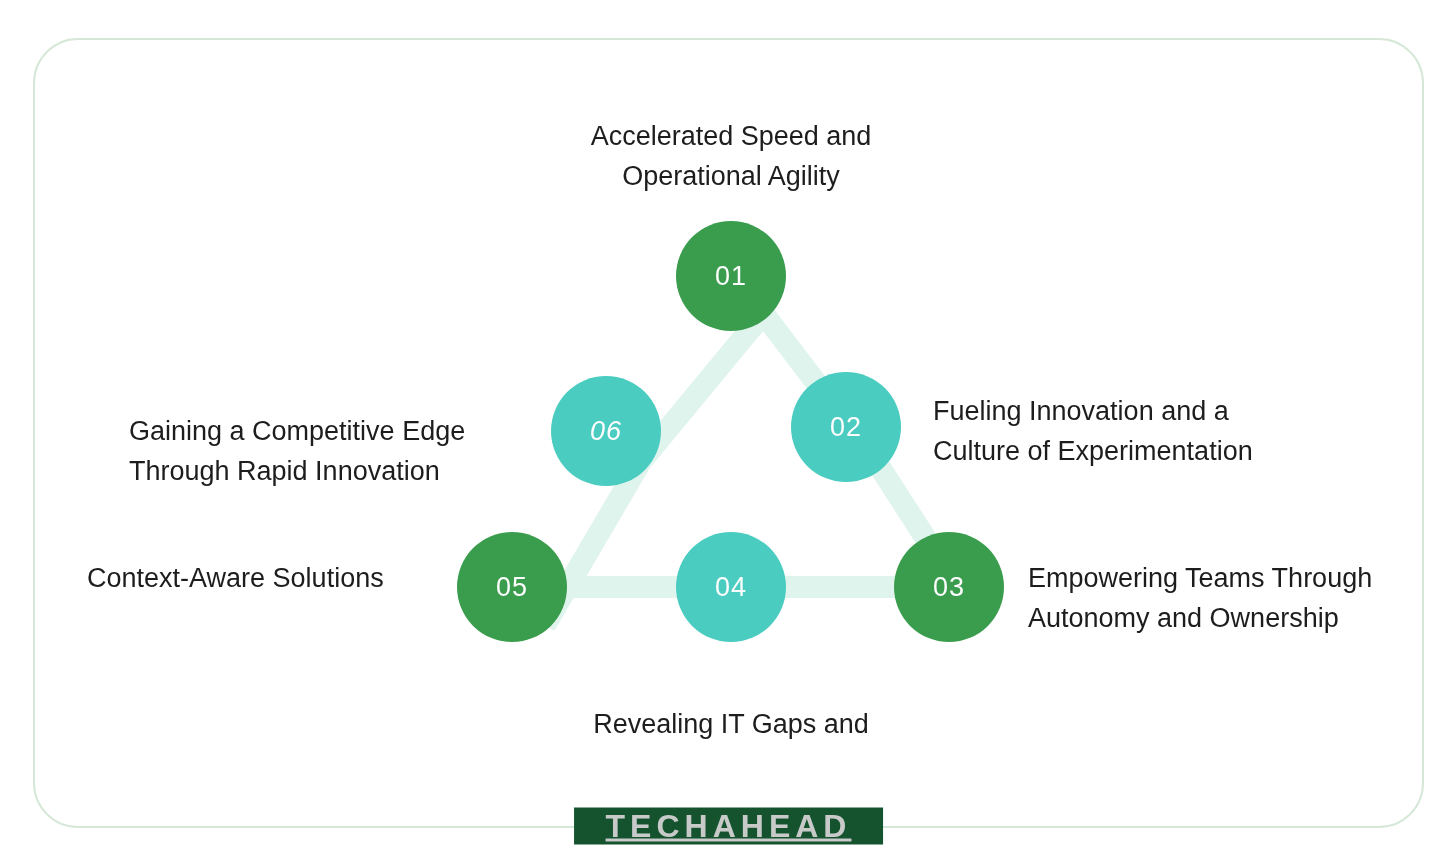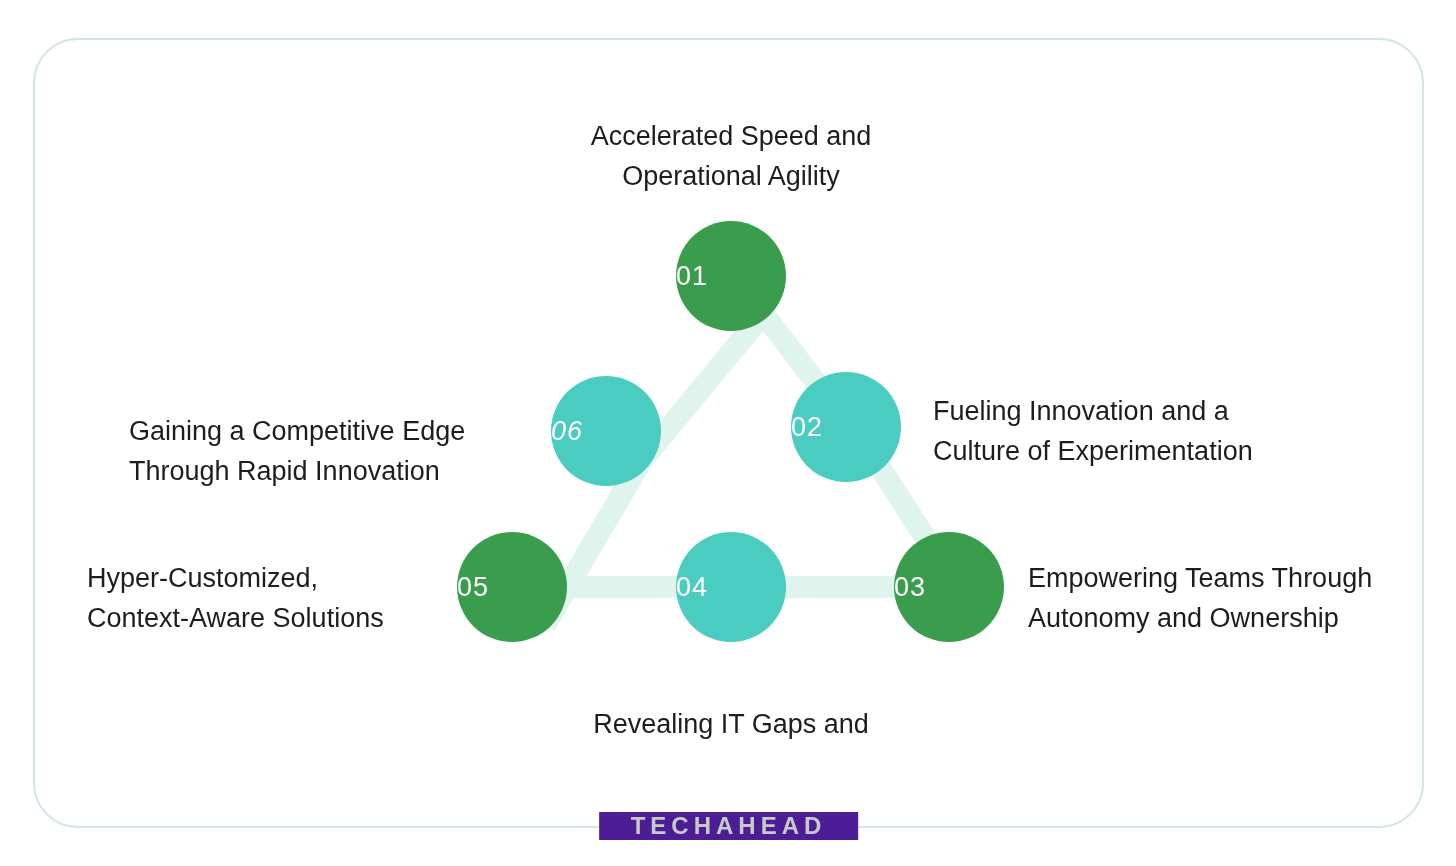--- a/index.html
+++ b/index.html
@@ -34,20 +34,21 @@
     z-index: 1;
   }
   
   .node {
     position: absolute;
     width: 110px;
     height: 110px;
     border-radius: 50%;
     display: flex;
     align-items: center;
+    justify-content: center;
     z-index: 2;
   }
   .node.green { background: var(--green, #3a9d4d); }
   .node.teal  { background: var(--teal,  #4accc1); }
   .node .num {
     color: var(--numtext, #fdfdfd);
     font-size: 27px;
     letter-spacing: 1px;
     font-weight: 400;
   }
@@ -61,28 +62,29 @@
     z-index: 2;
     white-space: nowrap;
   }
   .label.centered { width: 500px; text-align: center; }
   
   .logo {
     position: absolute;
     left: 50%;
     top: 100%;
     transform: translate(-50%, -50%);
-    background: #4c1d95;
+    background: #14532d;
     padding: 0 32px;
     color: var(--logocolor, #c8cac9);
-    font-size: 24px;
+    font-size: 32px;
     font-weight: bold;
     letter-spacing: 5px;
     z-index: 3;
     white-space: nowrap;
+    text-decoration: underline;
   }
 </style>
 </head>
 <body>
 
 <div class="stage">
   <div class="card">
 
     <div class="connector" style="left:691px; top:338px; width:190px; transform:rotate(52.7deg);"></div>
     <div class="connector" style="left:568px; top:338px; width:196px; transform:rotate(129.6deg);"></div>
@@ -119,21 +121,20 @@
       <div>Gaining a Competitive Edge</div>
       <div>Through Rapid Innovation</div>
     </div>
 
     <div class="label" style="left:898px; top:351px;">
       <div>Fueling Innovation and a</div>
       <div>Culture of Experimentation</div>
     </div>
 
     <div class="label" style="left:52px; top:518px;">
-      <div>Hyper-Customized,</div>
       <div>Context-Aware Solutions</div>
     </div>
 
     <div class="label" style="left:993px; top:518px;">
       <div>Empowering Teams Through</div>
       <div>Autonomy and Ownership</div>
     </div>
 
     <div class="label centered" style="left:446px; top:628px;margin-top:36px;">
       <div>Revealing IT Gaps and</div>

